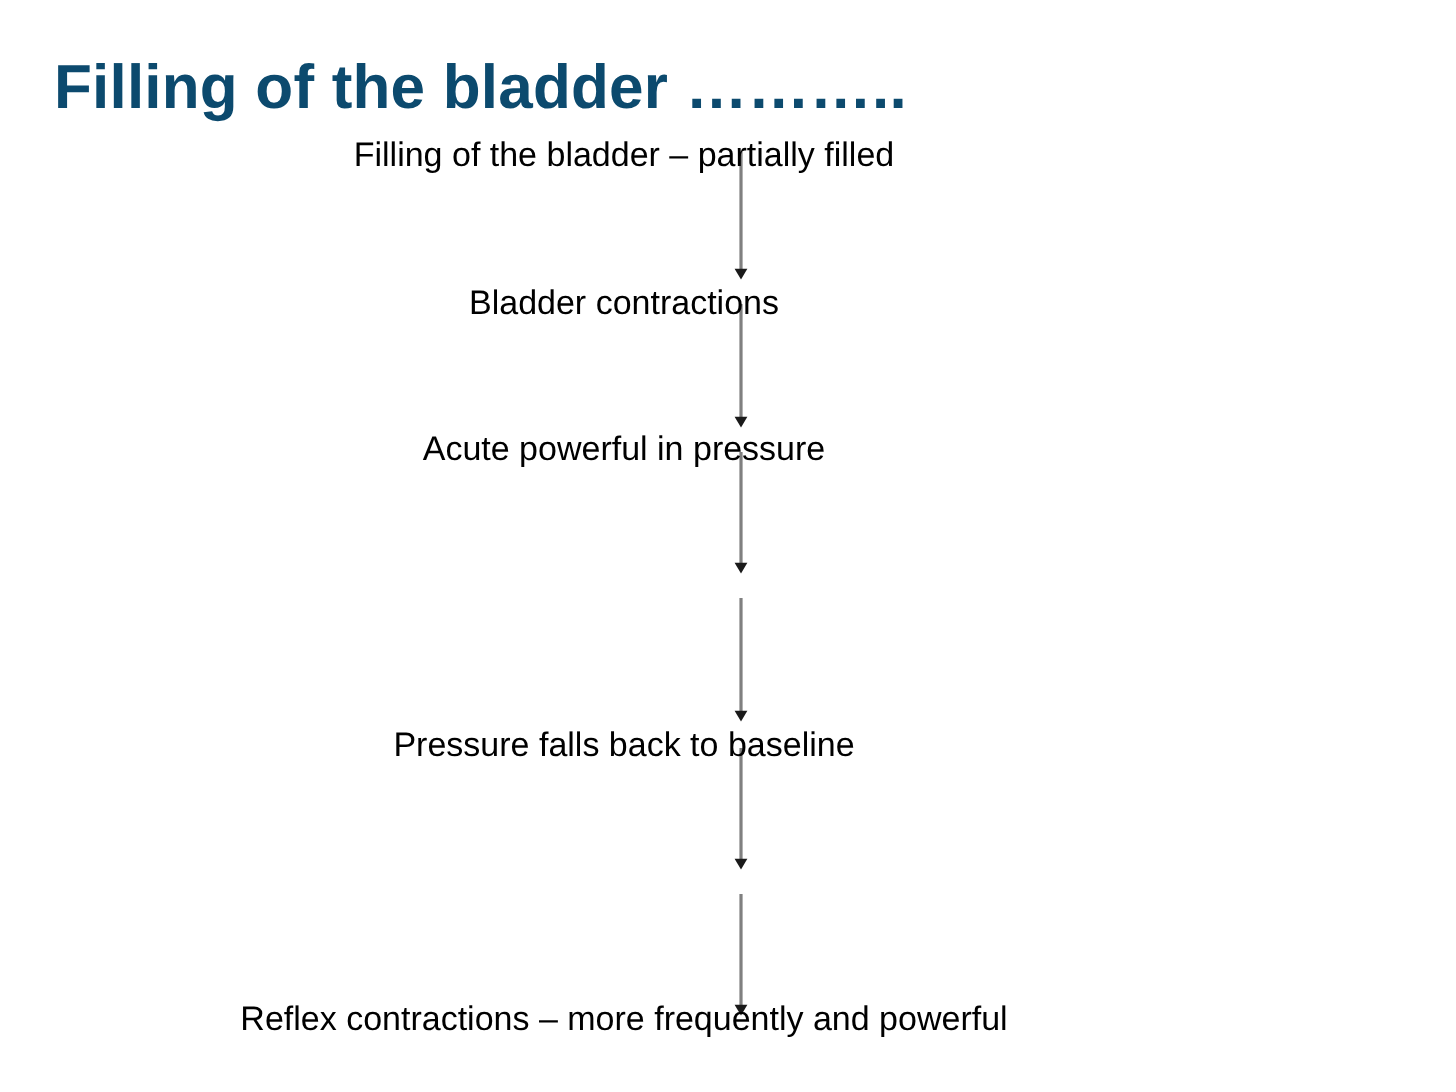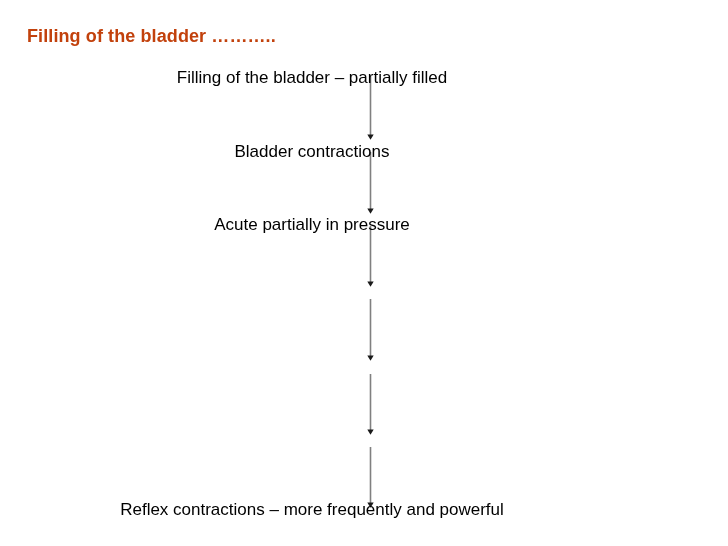--- a/index.html
+++ b/index.html
@@ -14,23 +14,23 @@
     height: 546px;
     background: #ffffff;
     overflow: hidden;
     font-family: "Liberation Sans", sans-serif;
     -webkit-font-smoothing: antialiased;
   }
   #slide-title {
     position: absolute;
     left: 27px;
     top: 26px;
-    font-size: 18px;
+    font-size: 31px;
     font-weight: bold;
-    color: #c2410c;
+    color: #0c4a6e;
     letter-spacing: 0.1px;
     white-space: nowrap;
   }
   
   #flow-connector {
     position: absolute;
     left: 0;
     top: 0;
     width: 728px;
     height: 546px;
@@ -89,20 +89,23 @@
   </svg>
 
   <div id="flow-steps">
     <div class="flow-step step-0">
       <span class="step-text">Filling of the bladder – partially filled</span>
     </div>
     <div class="flow-step step-1">
       <span class="step-text">Bladder contractions</span>
     </div>
     <div class="flow-step step-2">
-      <span class="step-text">Acute partially in pressure</span>
+      <span class="step-text">Acute powerful in pressure</span>
+    </div>
+    <div class="flow-step step-4">
+      <span class="step-text">Pressure falls back to baseline</span>
     </div>
     <div class="flow-step step-6">
       <span class="step-text">Reflex contractions – more frequently and powerful</span>
     </div>
   </div>
 
 </div>
 
 </body></html>

